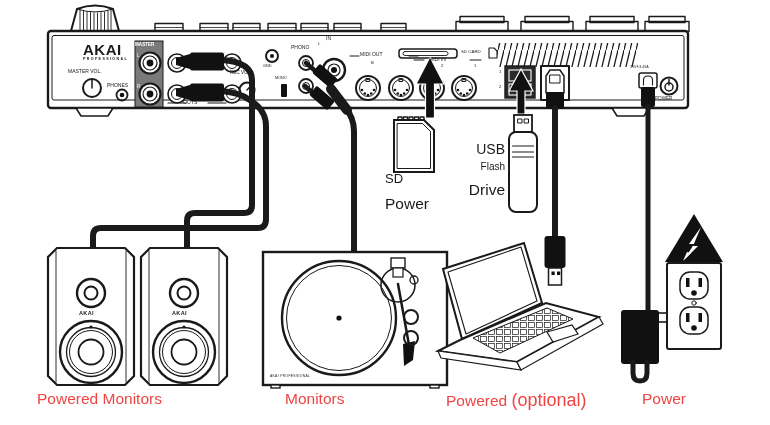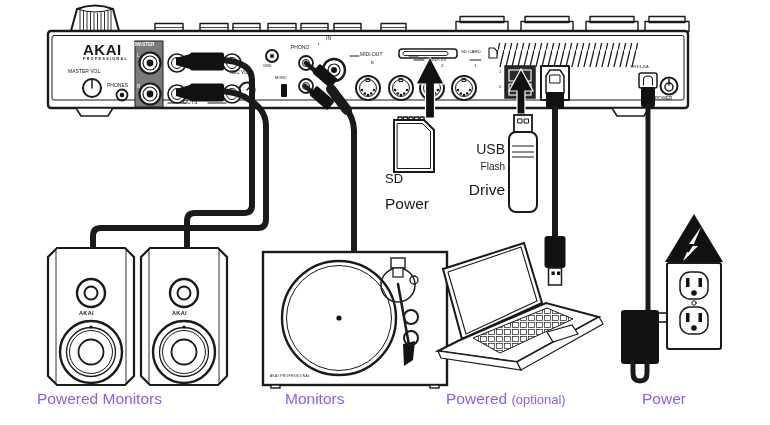--- a/index.html
+++ b/index.html
@@ -1,21 +1,21 @@
 <!DOCTYPE html>
 <html style="--ink: #1a1a1a; --cable: #111111; --master_box: #7a7a7a; --port_fill: #2b2b2b;"><head>
 <meta charset="utf-8">
 <style>
   html,body{margin:0;padding:0}
   body{width:770px;height:425px;position:relative;background:#fff;
        font-family:"Liberation Sans",sans-serif;overflow:hidden;color:var(--ink,#1a1a1a)}
   svg{position:absolute;left:0;top:0}
   .lbl{position:absolute;line-height:1.08;white-space:nowrap;color:var(--ink,#1a1a1a)}
   .c{text-align:left}.r{text-align:right}
-  .cap{font-size:15.5px;color:#8b5cf6}
+  .cap{font-size:15.5px;color:#ef4444}
   .s{stroke:var(--ink,#1a1a1a);fill:none;stroke-linecap:round;stroke-linejoin:round}
   .wf{fill:#fff;stroke:var(--ink,#1a1a1a)}
   .blk{fill:var(--cable,#111);stroke:none}
 </style>
 </head>
 <body>
 
 <svg width="770" height="425" viewBox="0 0 770 425">
   <defs>
     <pattern id="vent" patternUnits="userSpaceOnUse" width="6" height="25">
@@ -353,14 +353,14 @@
 <div class="lbl" style="left:270px;top:375px;font-size:3.4px;letter-spacing:.3px">AKAI PROFESSIONAL</div>
 
 <div class="lbl c" style="left:385px;top:172px;width:60px;font-size:13px">SD</div>
 <div class="lbl c" style="left:385px;top:196px;width:60px;font-size:15.5px">Power</div>
 <div class="lbl r" style="left:437px;top:142px;width:68px;font-size:14px">USB</div>
 <div class="lbl r" style="left:437px;top:162px;width:68px;font-size:10px">Flash</div>
 <div class="lbl r" style="left:437px;top:182px;width:68px;font-size:15.5px">Drive</div>
 
 <div class="lbl c cap" style="left:37px;top:391px;width:200px">Powered Monitors</div>
 <div class="lbl c cap" style="left:285px;top:391px;width:120px">Monitors</div>
-<div class="lbl c cap" style="left:446px;top:391px;width:205px"><span>Powered</span> <span style="font-size:13px">(optional)</span></div>
+<div class="lbl c cap" style="left:446px;top:391px;width:205px"><span>Powered</span> <span style="font-size:18px">(optional)</span></div>
 <div class="lbl c cap" style="left:642px;top:391px;width:84px">Power</div>
 
 </body></html>

